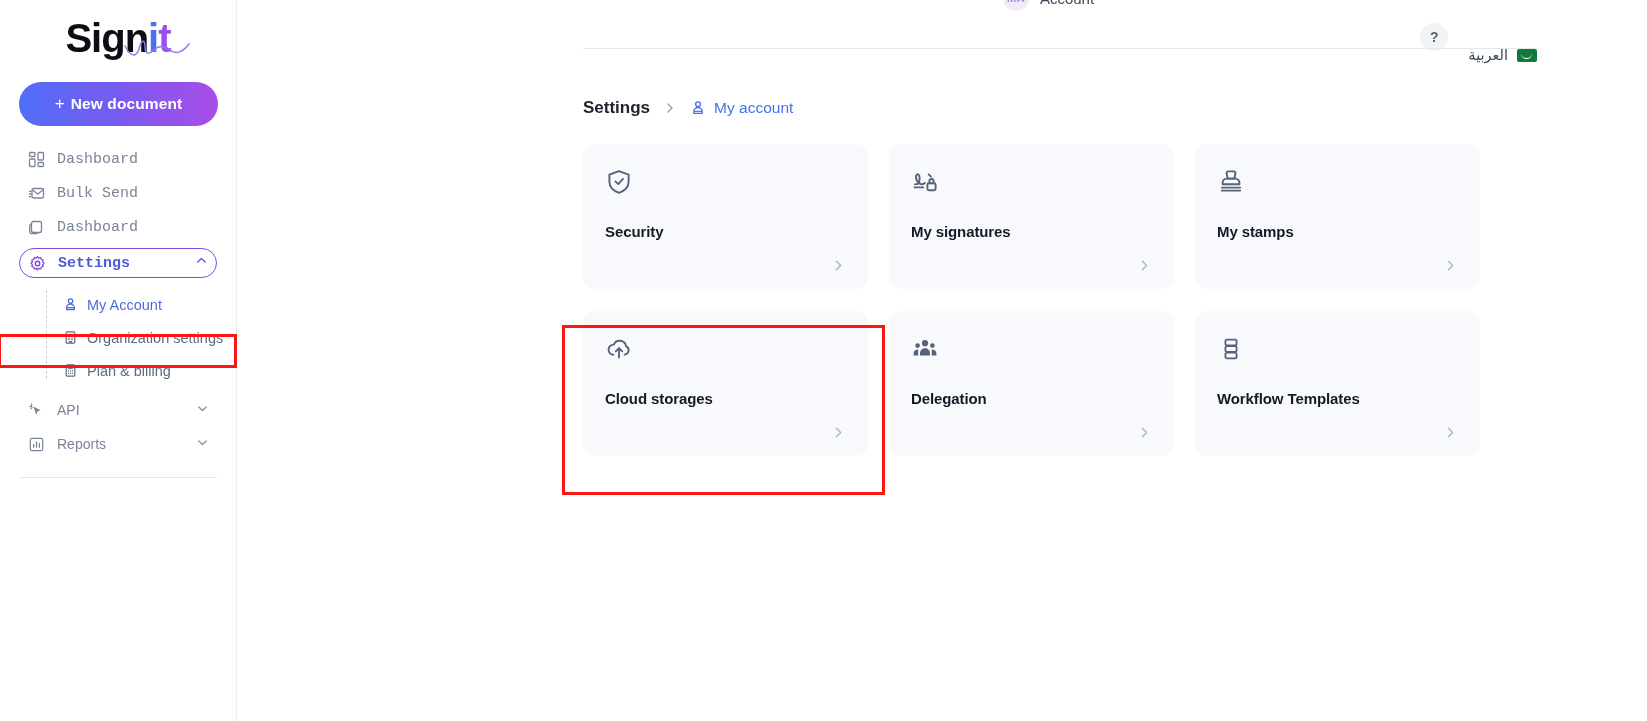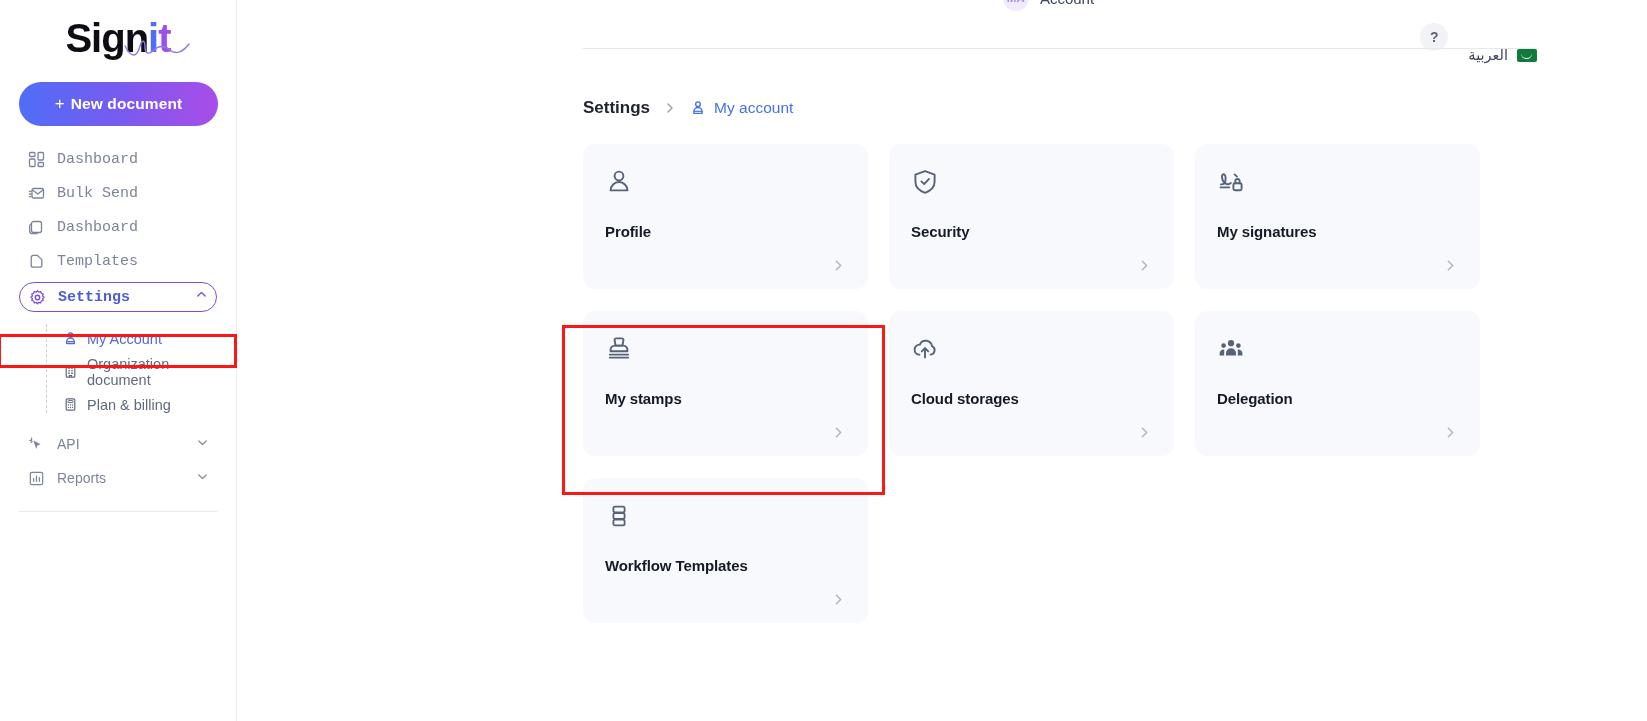--- a/index.html
+++ b/index.html
@@ -249,28 +249,20 @@
       <div class="nav-item">
         <span class="ico">
           <svg width="17" height="17" viewBox="0 0 17 17" fill="none">
             <path d="M5.5 2.5 h6 a2 2 0 0 1 2 2 v7 a2 2 0 0 1 -2 2 h-6 a2 2 0 0 1 -2 -2 v-7 a2 2 0 0 1 2 -2 z" stroke="#7b8499" stroke-width="1.3"></path>
             <path d="M3 5.2 a2.4 2.4 0 0 0 -1.3 2.1 v5 a2.4 2.4 0 0 0 2.4 2.4 h5" stroke="#7b8499" stroke-width="1.3" stroke-linecap="round"></path>
           </svg>
         </span>
         <span class="lbl">Dashboard</span>
       </div>
 
-      <div class="nav-item">
-        <span class="ico">
-          <svg width="17" height="17" viewBox="0 0 17 17" fill="none">
-            <path d="M3.2 4.4 a2 2 0 0 1 2-2 h4.2 l4.4 4.2 v5.6 a2 2 0 0 1 -2 2 h-6.6 a2 2 0 0 1 -2 -2 z" stroke="#7b8499" stroke-width="1.3" stroke-linejoin="round"></path>
-          </svg>
-        </span>
-        <span class="lbl">Templates</span>
-      </div>
 
 
       <div style="height:4px"></div>
 
       <div class="nav-item settings">
         <span class="ico">
           <svg width="17" height="17" viewBox="0 0 17 17" fill="none">
             <circle cx="8.5" cy="8.5" r="2.2" stroke="#7c4ddb" stroke-width="1.4"></circle>
             <path d="M8.5 1.6 l1.3 1.5 1.9 -.6 .6 1.9 1.9 .6 -.6 1.9 1.5 1.3 -1.5 1.3 .6 1.9 -1.9 .6 -.6 1.9 -1.9 -.6 -1.3 1.5 -1.3 -1.5 -1.9 .6 -.6 -1.9 -1.9 -.6 .6 -1.9 -1.5 -1.3 1.5 -1.3 -.6 -1.9 1.9 -.6 .6 -1.9 1.9 .6 z" stroke="#7c4ddb" stroke-width="1.3" stroke-linejoin="round"></path>
           </svg>
@@ -297,21 +289,21 @@
         </div>
 
         <div class="sub-item">
           <span class="ico">
             <svg width="15" height="15" viewBox="0 0 15 15" fill="none">
               <rect x="3.2" y="1.8" width="8.6" height="11.4" rx="1" stroke="#5f6b82" stroke-width="1.2"></rect>
               <path d="M5.3 4.3 h1.3 M8.4 4.3 h1.3 M5.3 6.7 h1.3 M8.4 6.7 h1.3 M5.3 9.1 h1.3 M8.4 9.1 h1.3" stroke="#5f6b82" stroke-width="1.1" stroke-linecap="round"></path>
               <path d="M6.4 13.2 v-1.7 h2.2 v1.7" stroke="#5f6b82" stroke-width="1.1"></path>
             </svg>
           </span>
-          <span>Organization document</span>
+          <span>Organization settings</span>
         </div>
 
         <div class="sub-item">
           <span class="ico">
             <svg width="15" height="15" viewBox="0 0 15 15" fill="none">
               <rect x="3.2" y="1.8" width="8.6" height="11.4" rx="1.3" stroke="#5f6b82" stroke-width="1.2"></rect>
               <rect x="5" y="3.6" width="5" height="2" rx="0.5" stroke="#5f6b82" stroke-width="1"></rect>
               <circle cx="5.5" cy="8" r="0.65" fill="#5f6b82"></circle>
               <circle cx="7.5" cy="8" r="0.65" fill="#5f6b82"></circle>
               <circle cx="9.5" cy="8" r="0.65" fill="#5f6b82"></circle>
@@ -402,34 +394,20 @@
             <path d="M3.6 12.5 v-1.6 a3.9 3.9 0 0 1 7.8 0 v1.6 z" stroke="#4472e8" stroke-width="1.3" stroke-linejoin="round"></path>
             <path d="M3.6 10.6 h7.8" stroke="#4472e8" stroke-width="1.1"></path>
           </svg>
         </span>
         <span>My account</span>
       </span>
     </div>
 
     <section class="grid">
 
-      <div class="card">
-        <div class="card-ico">
-          <svg width="28" height="28" viewBox="0 0 28 28" fill="none">
-            <circle cx="14" cy="8" r="4.4" stroke="#56627a" stroke-width="1.9"></circle>
-            <path d="M5.6 22.4 a8.4 8.4 0 0 1 16.8 0 z" stroke="#56627a" stroke-width="1.9" stroke-linejoin="round"></path>
-          </svg>
-        </div>
-        <div class="card-title">Profile</div>
-        <div class="card-arrow">
-          <svg width="15" height="15" viewBox="0 0 14 14" fill="none">
-            <path d="M5 3 L9 7 L5 11" stroke="#aeb6c6" stroke-width="1.4" stroke-linecap="round" stroke-linejoin="round"></path>
-          </svg>
-        </div>
-      </div>
 
       <div class="card">
         <div class="card-ico">
           <svg width="28" height="28" viewBox="0 0 28 28" fill="none">
             <path d="M14 3.2 L23.6 6.6 v7.2 c0 5.4 -4 9 -9.6 11 -5.6 -2 -9.6 -5.6 -9.6 -11 V6.6 z" stroke="#56627a" stroke-width="1.9" stroke-linejoin="round"></path>
             <path d="M10.4 13.4 L13.2 16.1 L18 10.9" stroke="#56627a" stroke-width="1.9" stroke-linecap="round" stroke-linejoin="round"></path>
           </svg>
         </div>
         <div class="card-title">Security</div>
         <div class="card-arrow">

